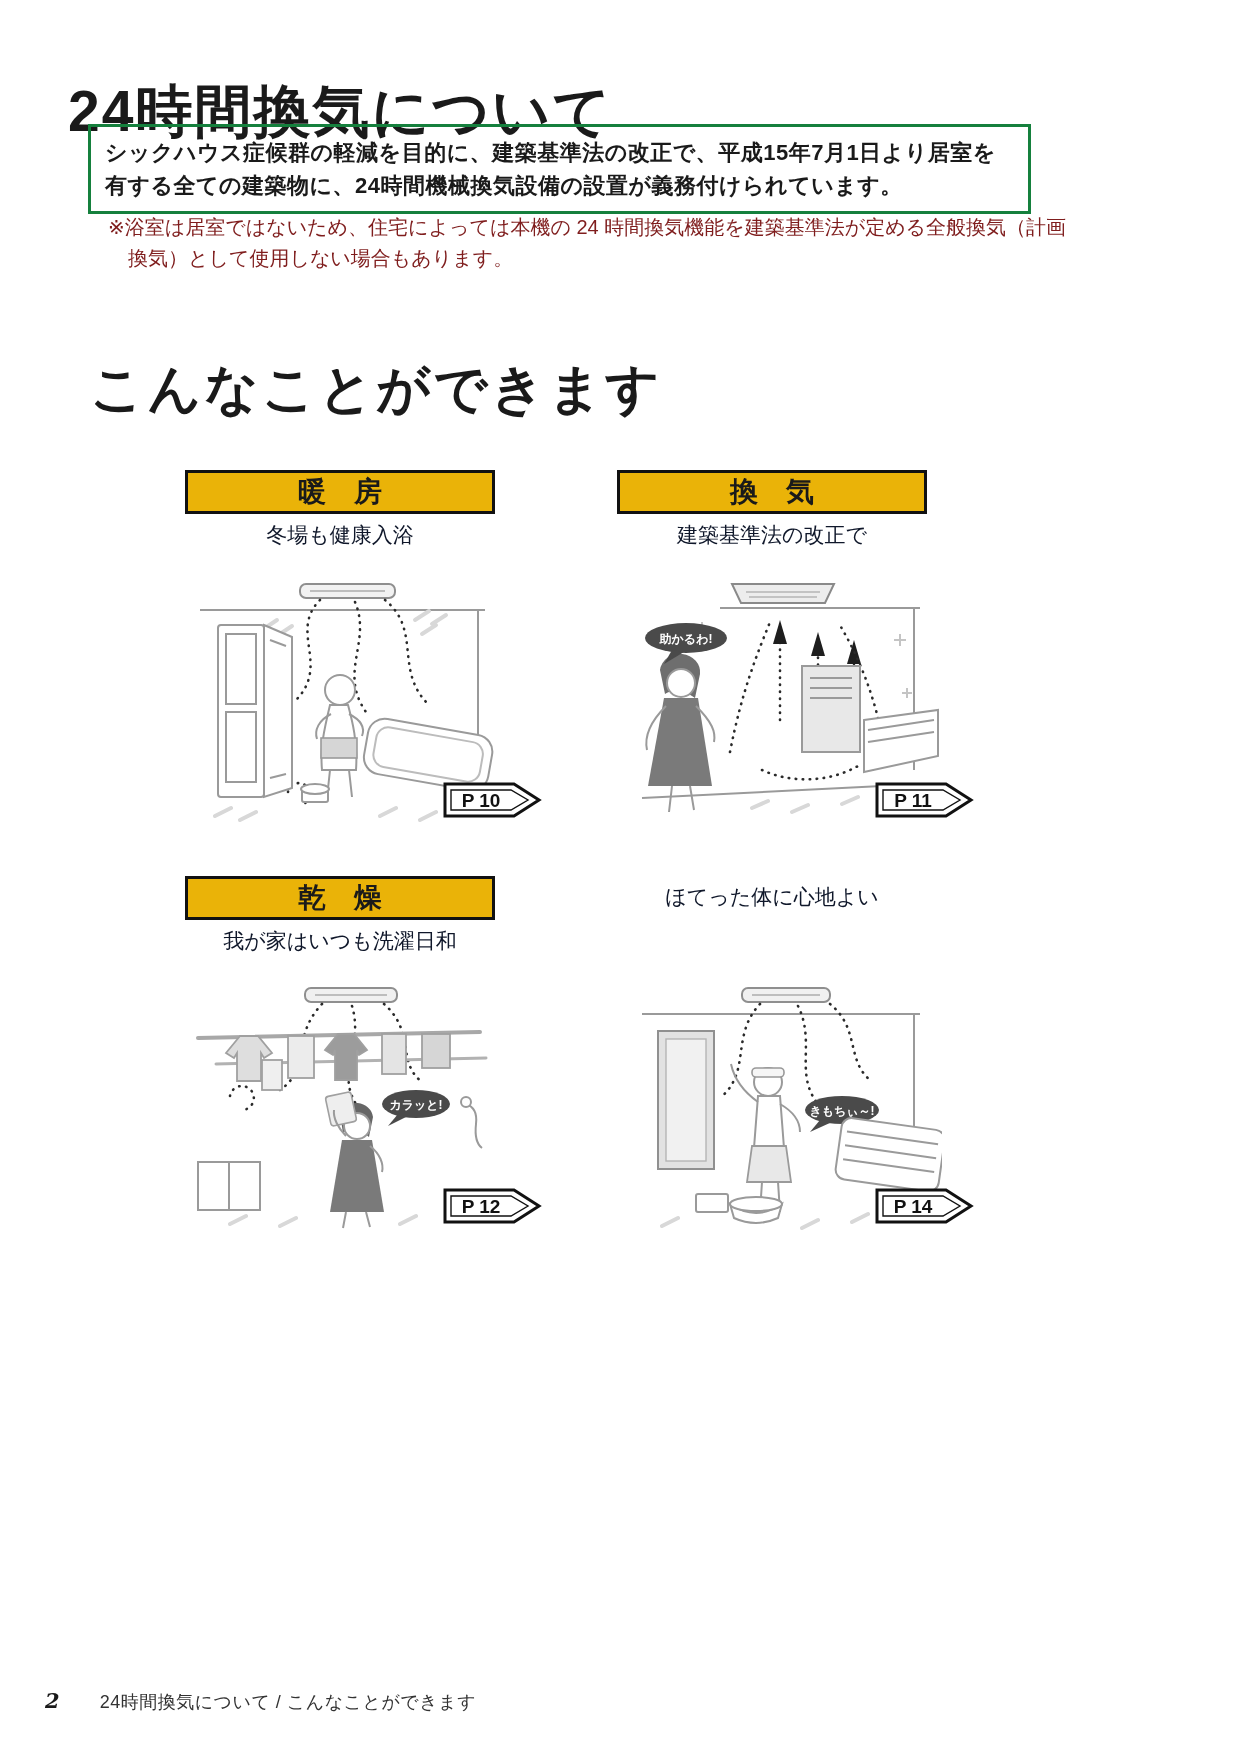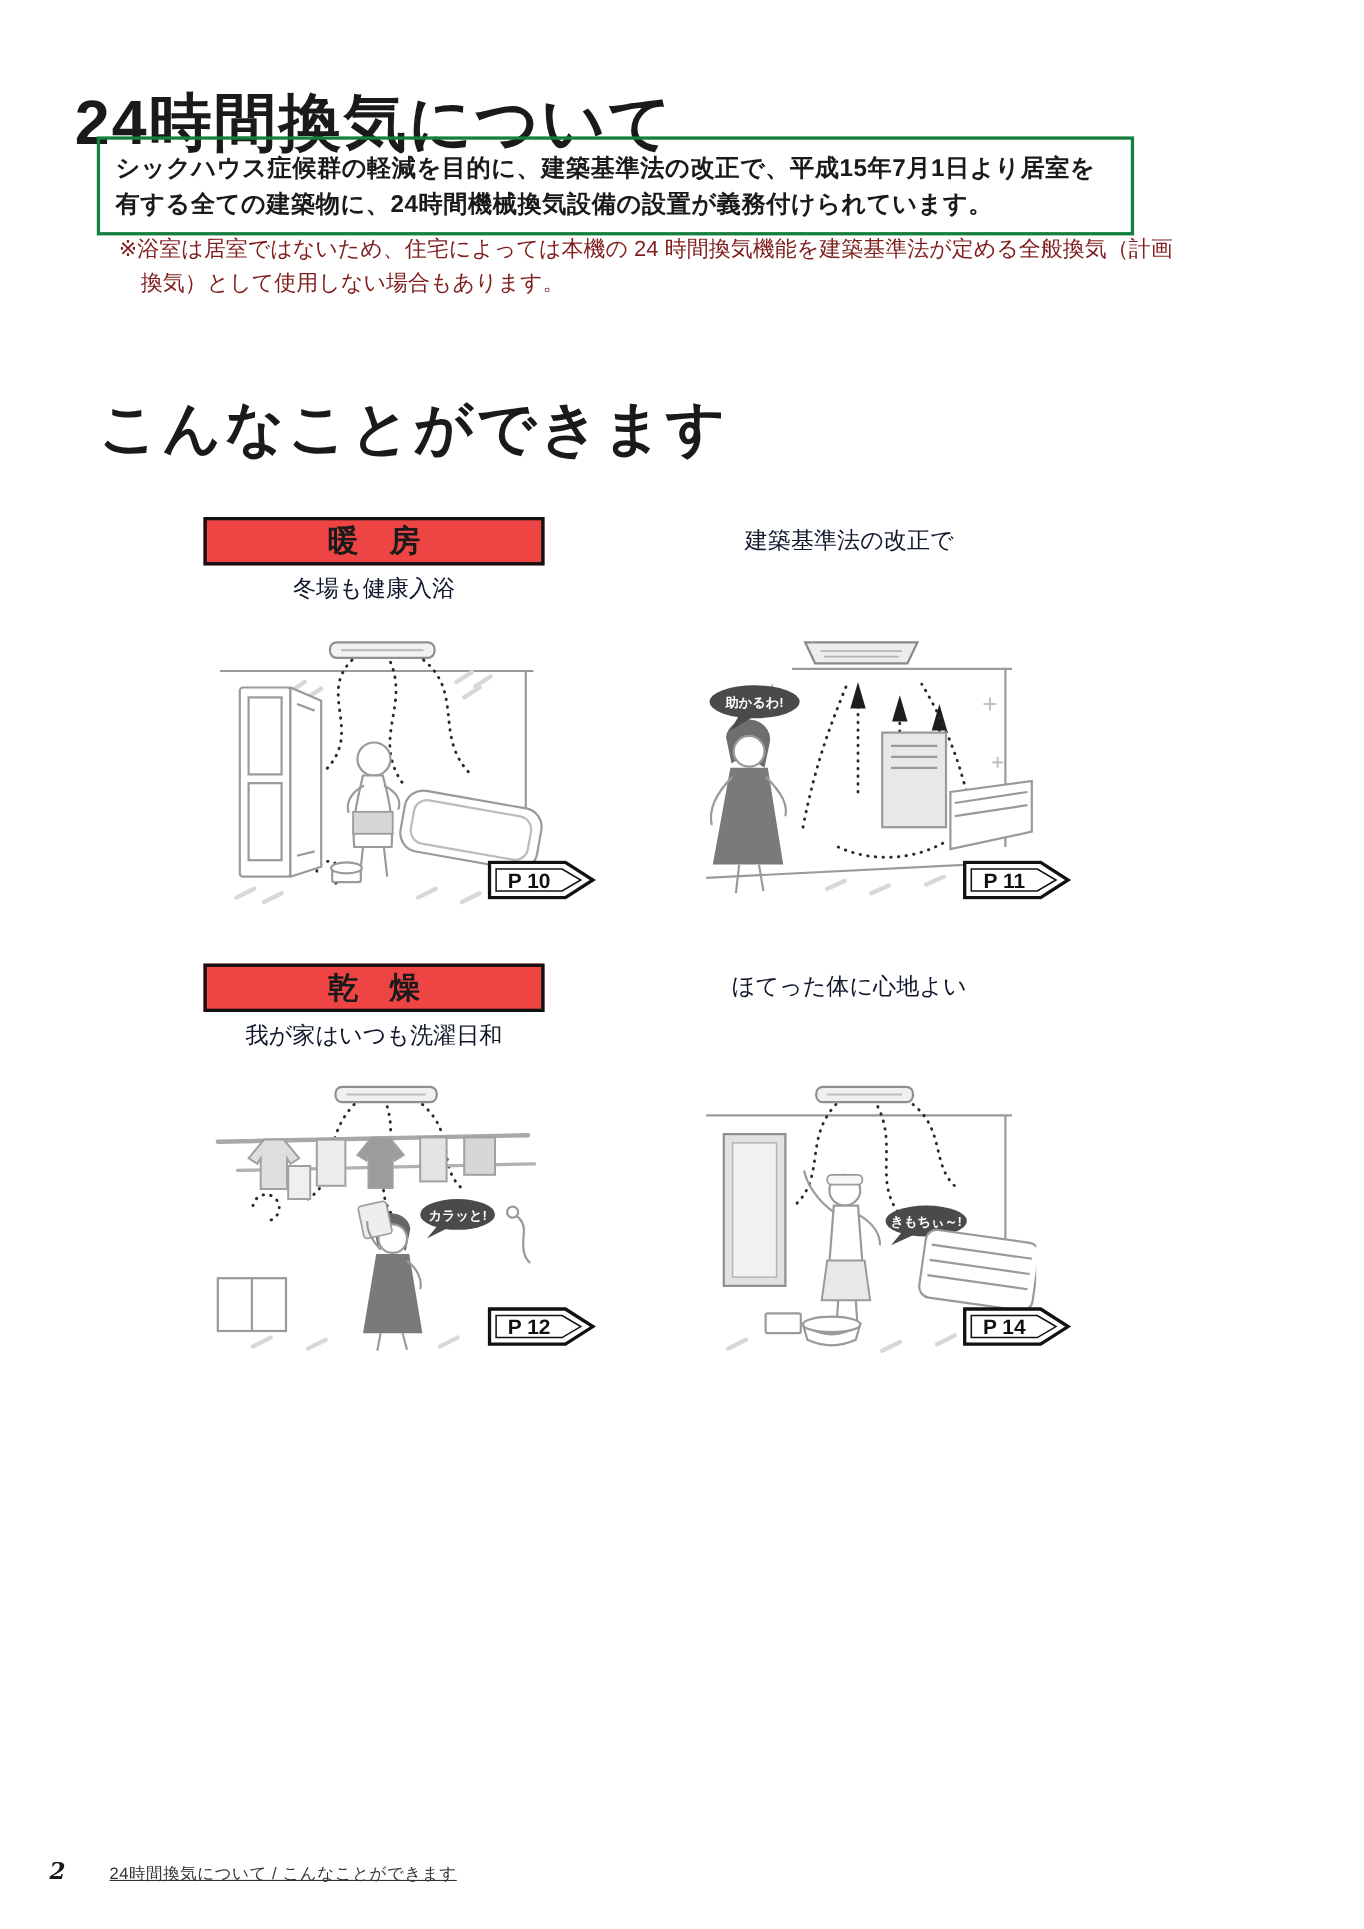--- a/index.html
+++ b/index.html
@@ -34,42 +34,42 @@
   }
   .panel{position:absolute;width:310px;height:350px;}
   .panel-heating{left:185px;top:470px;}
   .panel-ventilation{left:617px;top:470px;}
   .panel-drying{left:185px;top:876px;}
   .panel-cool{left:617px;top:876px;}
   .panel-header{
     border:3px solid #111;
     height:38px;
     display:flex;align-items:center;justify-content:center;
-    font-size:28px;font-weight:bold;background:#ef4444;
+    font-size:28px;font-weight:bold;background:#eab308;
   }
   .panel-sub{
     text-align:center;font-size:21px;margin-top:7px;color:#0f172a;
   }
   .panel-illo{
     position:absolute;left:-15px;top:100px;width:340px;height:258px;
   }
   .page-badge{
     position:absolute;right:-48px;bottom:2px;width:100px;height:36px;
     cursor:pointer;
   }
   .page-badge svg{display:block;}
   .footer{
     position:absolute;left:45px;top:1688px;width:800px;
     display:flex;align-items:baseline;gap:40px;
   }
   .footer-num{
     font-family:"DejaVu Serif","Liberation Serif",serif;
     font-size:21px;font-weight:bold;font-style:italic;
   }
-  .footer-text{font-size:15px;color:#333;letter-spacing:0.5px;text-decoration:underline;}
+  .footer-text{font-size:18px;color:#333;letter-spacing:0.5px;}
   .illo-line{stroke:#9a9a9a;fill:none;stroke-width:2;}
   .illo-fillw{fill:#ffffff;stroke:#9a9a9a;stroke-width:2;}
   .flow{stroke:#2a2a2a;stroke-width:2.6;fill:none;
         stroke-dasharray:0.5 6.5;stroke-linecap:round;}
   .lightline{stroke:#d8d8d8;stroke-width:4;fill:none;stroke-linecap:round;}
   .bubble{fill:#4a4a4a;}
   .bubble-text{fill:#ffffff;font-size:12px;font-weight:bold;
         font-family:"Liberation Sans","DejaVu Sans",sans-serif;}
 </style>
 </head>
@@ -138,20 +138,21 @@
     <div class="page-badge">
       <svg width="100" height="36" viewBox="0 0 100 36">
         <polygon points="2,2 71,2 96,18 71,34 2,34" fill="#ffffff" stroke="#111" stroke-width="3"></polygon>
         <polygon points="8,8 68,8 85,18 68,28 8,28" fill="none" stroke="#111" stroke-width="1.4"></polygon>
         <text x="38" y="25" text-anchor="middle" font-size="19" font-weight="bold" fill="#111">P 10</text>
       </svg>
     </div>
   </div>
 
   <div class="panel panel-ventilation">
+    <div class="panel-header">換　気</div>
     <div class="panel-sub">建築基準法の改正で</div>
     <div class="panel-illo">
       <svg width="340" height="258" viewBox="0 0 340 258">
         <path class="illo-line" d="M118,38 H318 M312,38 V200" stroke-width="1.6"></path>
 
         <g>
           <polygon points="130,14 232,14 223,33 139,33" fill="#ededed" stroke="#8a8a8a" stroke-width="2"></polygon>
           <path d="M144,22 h74 M147,27 h68" stroke="#b5b5b5" stroke-width="1.6" fill="none"></path>
         </g>
 

